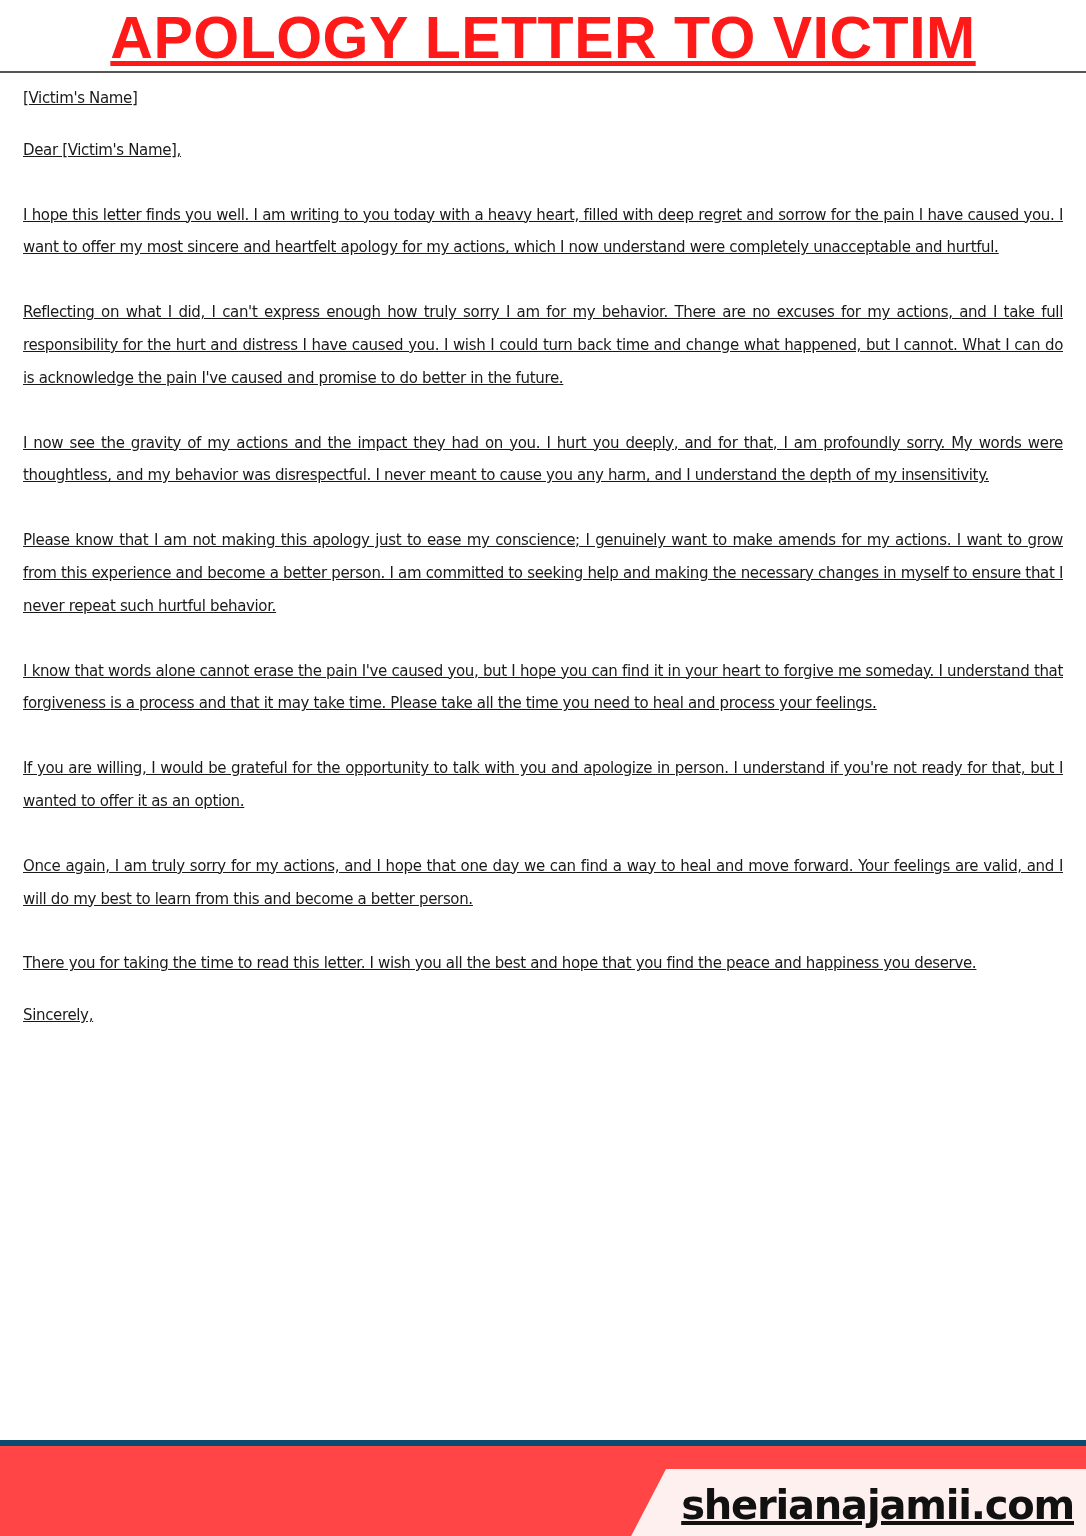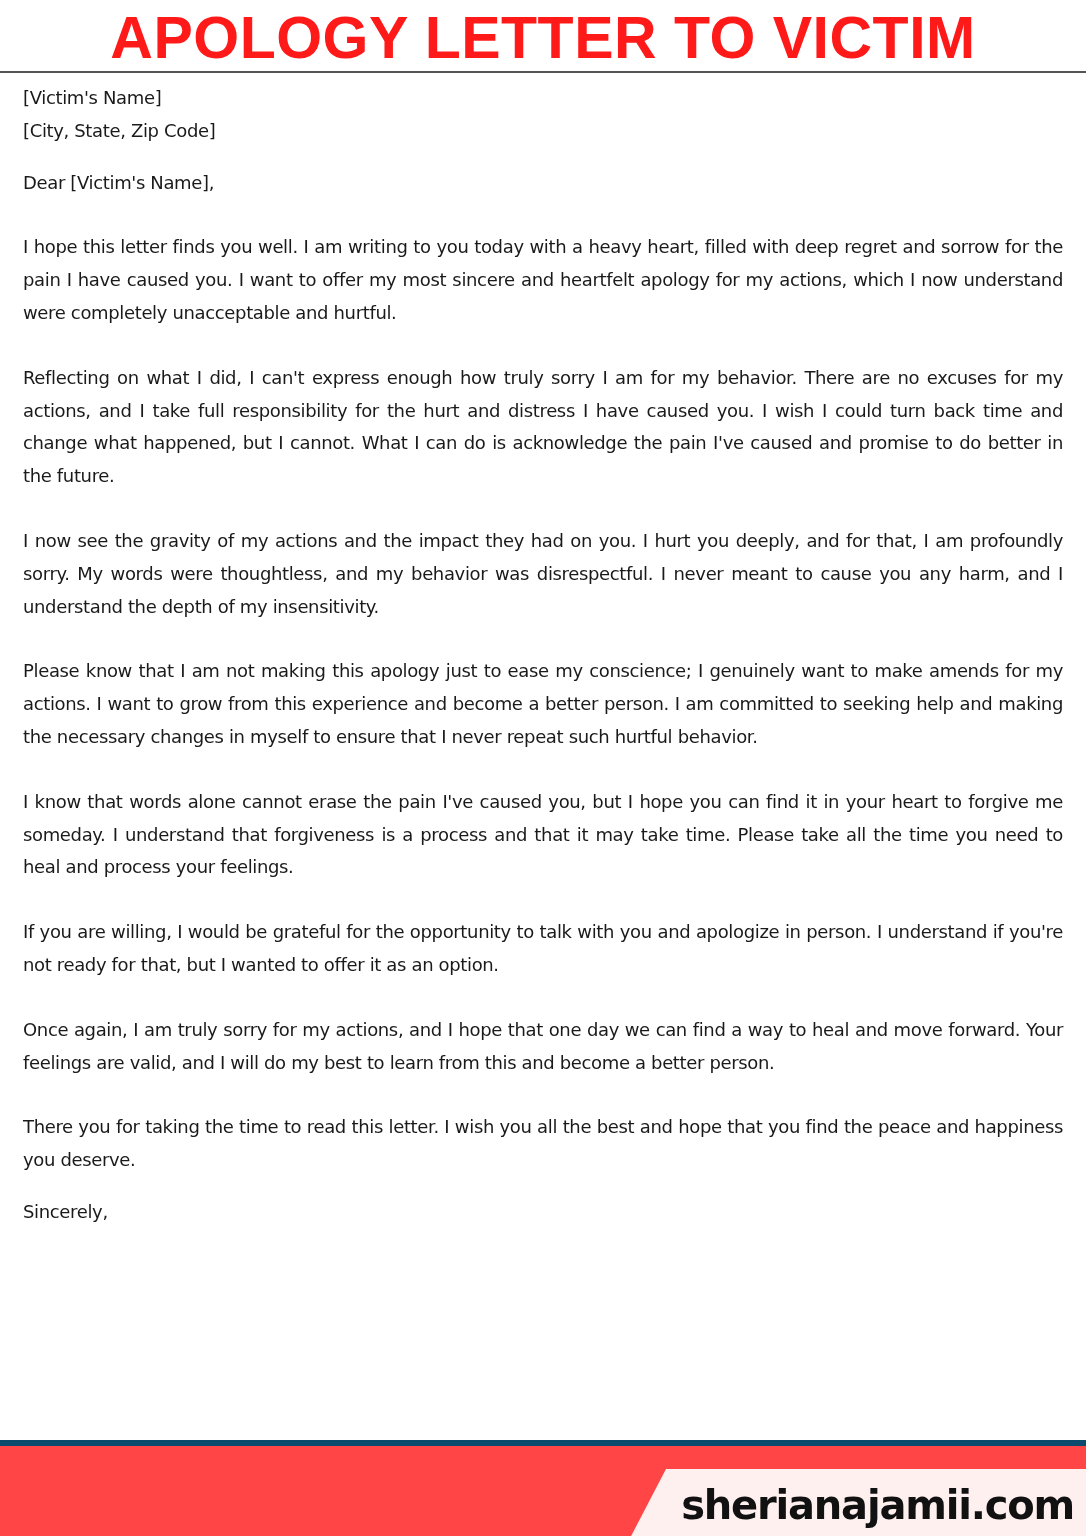--- a/index.html
+++ b/index.html
@@ -1,15 +1,15 @@
 <!DOCTYPE html>
 <html><head>
   <meta charset="utf-8">
   <style>
-    * { margin: 0; padding: 0; box-sizing: border-box; }
+    * { margin: 0; padding: 0; box-sizing: border-box; text-decoration: underline; }
     html, body {
       width: 1086px;
       height: 1536px;
       background: #ffffff;
       overflow: hidden;
     }
     body {
       position: relative;
       font-family: "DejaVu Sans", sans-serif;
       color: #1a1a1a;
@@ -34,21 +34,21 @@
       left: 0;
       width: 1086px;
       height: 2px;
       background: #555555;
     }
     .body {
       position: absolute;
       top: 82px;
       left: 23px;
       width: 1040px;
-      font-size: 18px;
+      font-size: 15px;
       line-height: 32.8px;
       letter-spacing: -0.35px;
     }
     .address-line { display: block; }
     .block { margin-top: 19px; }
     .para {
       margin-top: 32px;
       text-align: justify;
     }
     .footer {
@@ -83,21 +83,20 @@
   </style>
 </head>
 <body>
 
 <h1 class="title">APOLOGY LETTER TO VICTIM</h1>
 <div class="divider"></div>
 
 <div class="body">
   <div>
     <span class="address-line">[Victim's Name]</span>
-    <span class="address-line">[City, State, Zip Code]</span>
   </div>
 
   <p class="block">Dear [Victim's Name],</p>
 
   <p class="para">I hope this letter finds you well. I am writing to you today with a heavy heart, filled with deep regret and sorrow for the pain I have caused you. I want to offer my most sincere and heartfelt apology for my actions, which I now understand were completely unacceptable and hurtful.</p>
   <p class="para">Reflecting on what I did, I can't express enough how truly sorry I am for my behavior. There are no excuses for my actions, and I take full responsibility for the hurt and distress I have caused you. I wish I could turn back time and change what happened, but I cannot. What I can do is acknowledge the pain I've caused and promise to do better in the future.</p>
   <p class="para">I now see the gravity of my actions and the impact they had on you. I hurt you deeply, and for that, I am profoundly sorry. My words were thoughtless, and my behavior was disrespectful. I never meant to cause you any harm, and I understand the depth of my insensitivity.</p>
   <p class="para">Please know that I am not making this apology just to ease my conscience; I genuinely want to make amends for my actions. I want to grow from this experience and become a better person. I am committed to seeking help and making the necessary changes in myself to ensure that I never repeat such hurtful behavior.</p>
   <p class="para">I know that words alone cannot erase the pain I've caused you, but I hope you can find it in your heart to forgive me someday. I understand that forgiveness is a process and that it may take time. Please take all the time you need to heal and process your feelings.</p>
   <p class="para">If you are willing, I would be grateful for the opportunity to talk with you and apologize in person. I understand if you're not ready for that, but I wanted to offer it as an option.</p>

